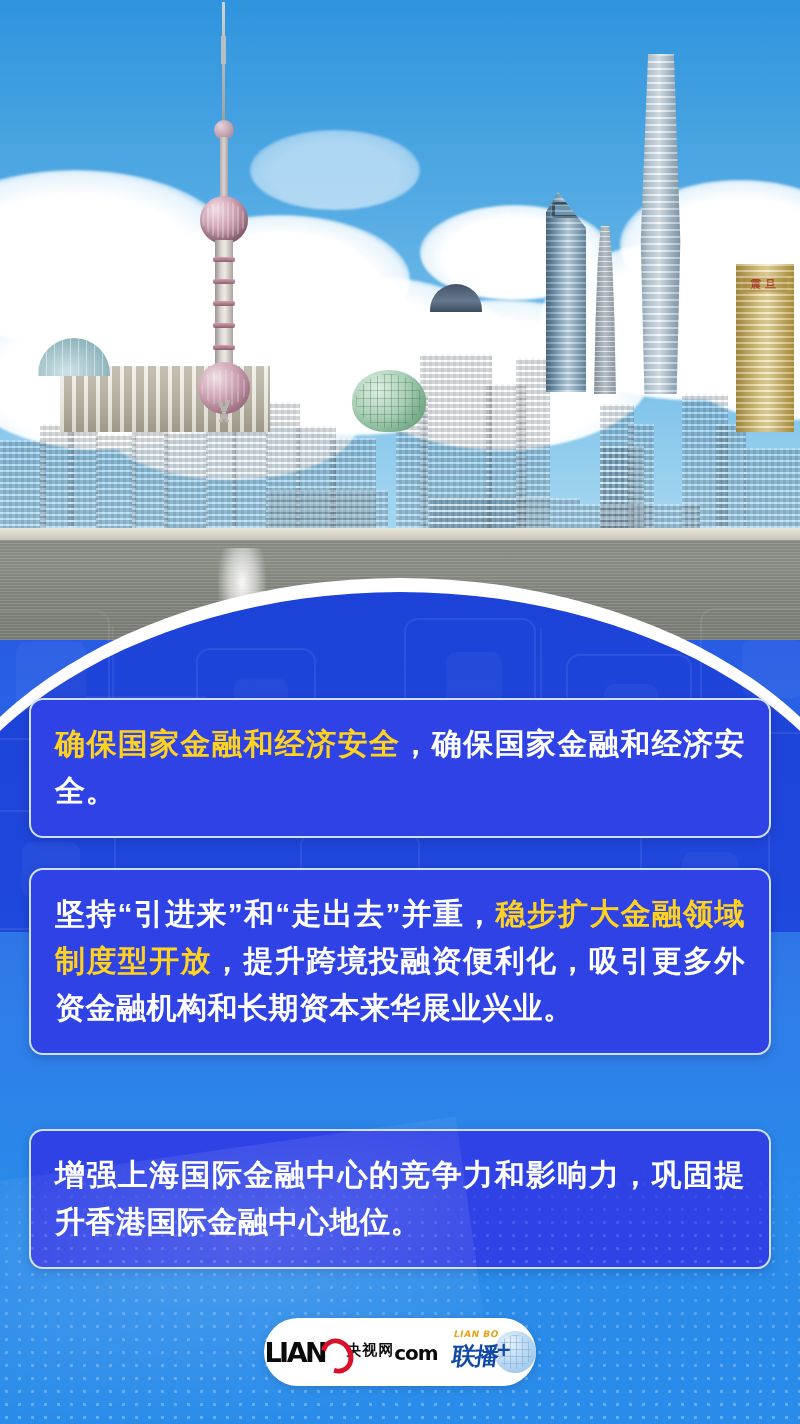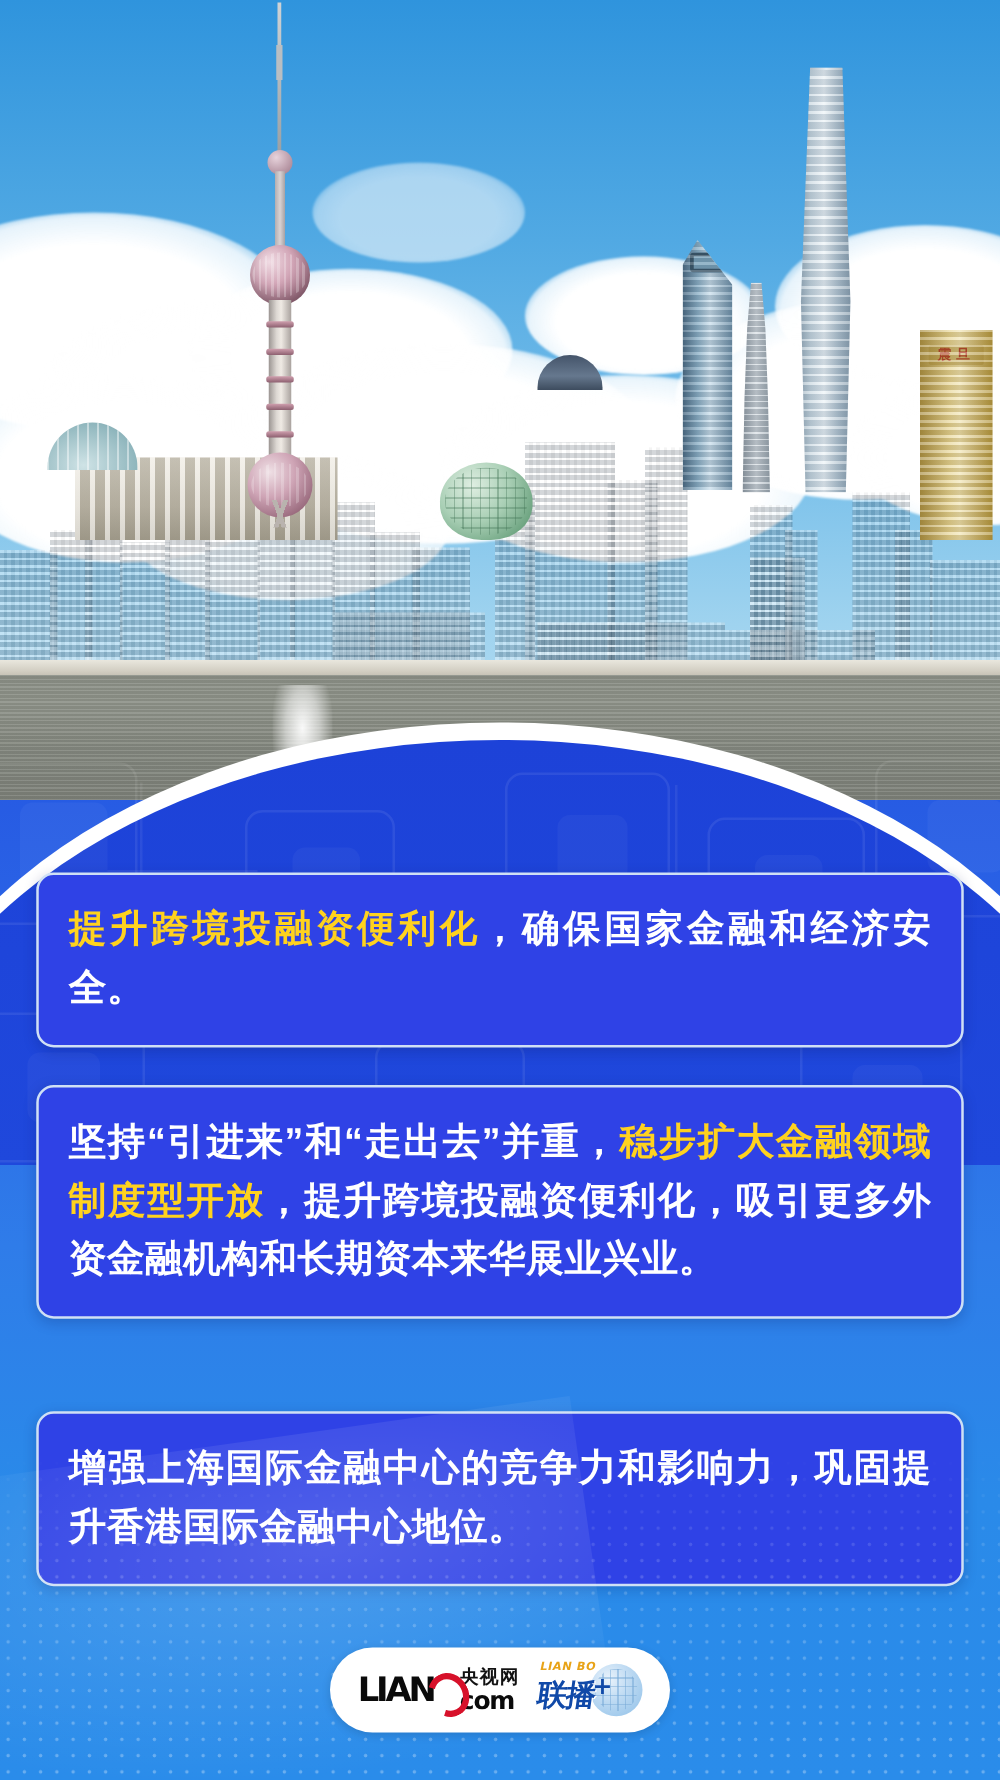--- a/index.html
+++ b/index.html
@@ -265,21 +265,21 @@
     position:relative; width:24px; height:30px; margin-left:-4px;
   }
   .cctv-arc::before{
     content:""; position:absolute; left:0; top:1px;
     width:22px; height:26px;
     border:5px solid #d7112a;
     border-radius:50%;
     border-left-color:transparent;
     transform:rotate(-28deg);
   }
-  .cctv-right{ display:flex; flex-direction:column; line-height:1; margin-left:1px; }
+  .cctv-right{ display:flex; flex-direction:row; line-height:1; margin-left:1px; }
   .cn{ font-size:15px; font-weight:bold; color:#111; letter-spacing:1px; }
   .dotcom{ font-family:"DejaVu Sans",sans-serif; font-size:20px; font-weight:900; color:#0a0a0a; letter-spacing:-1px; margin-top:1px; }
 
   .lianbo{
     position:relative; width:86px; height:44px;
     display:flex; align-items:center; justify-content:center;
   }
   .lianbo .orb{
     position:absolute; right:0; top:1px; width:42px; height:42px; border-radius:50%;
     background:radial-gradient(circle at 35% 30%, #eaf3fb 0%, #bcd9f2 45%, #8fc0e8 100%);
@@ -421,21 +421,21 @@
     <b style="left:22px;  top:242px; width:58px;  height:56px;"></b>
     <i style="left:300px; top:232px; width:120px; height:106px;"></i>
     <i style="left:640px; top:222px; width:130px; height:116px;"></i>
     <b style="left:682px; top:252px; width:56px;  height:54px;"></b>
     <u style="left:116px; top:292px; width:180px; height:2px;"></u>
   </div>
 
   <div class="cards">
 
     <div class="card" id="card-1">
-      <p><span class="hl">提升跨境投融资便利化</span><span>，确保国家金融和经济安全。</span></p>
+      <p><span class="hl">确保国家金融和经济安全</span><span>，确保国家金融和经济安全。</span></p>
     </div>
 
     <div class="card" id="card-2">
       <p><span>坚持“引进来”和“走出去”并重，</span><span class="hl">稳步扩大金融领域制度型开放</span><span>，提升跨境投融资便利化，吸引更多外资金融机构和长期资本来华展业兴业。</span></p>
     </div>
 
     <div class="card" id="card-3">
       <p><span>增强上海国际金融中心的竞争力和影响力，巩固提升香港国际金融中心地位。</span></p>
     </div>
 

